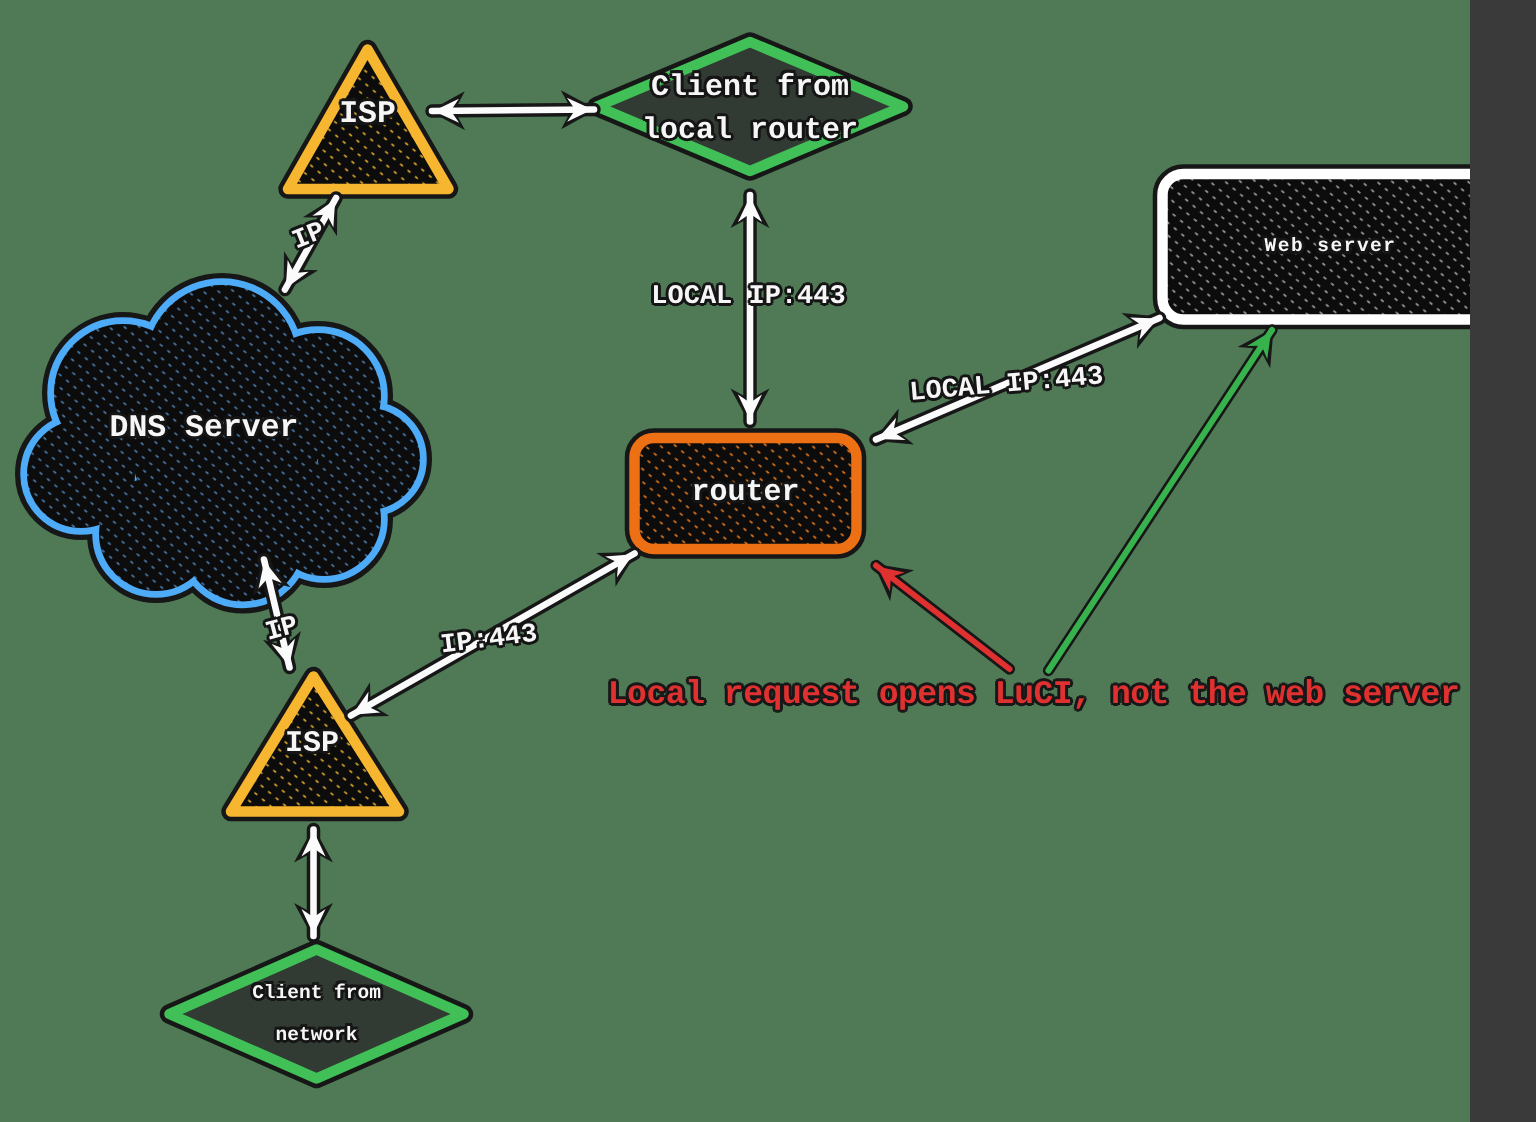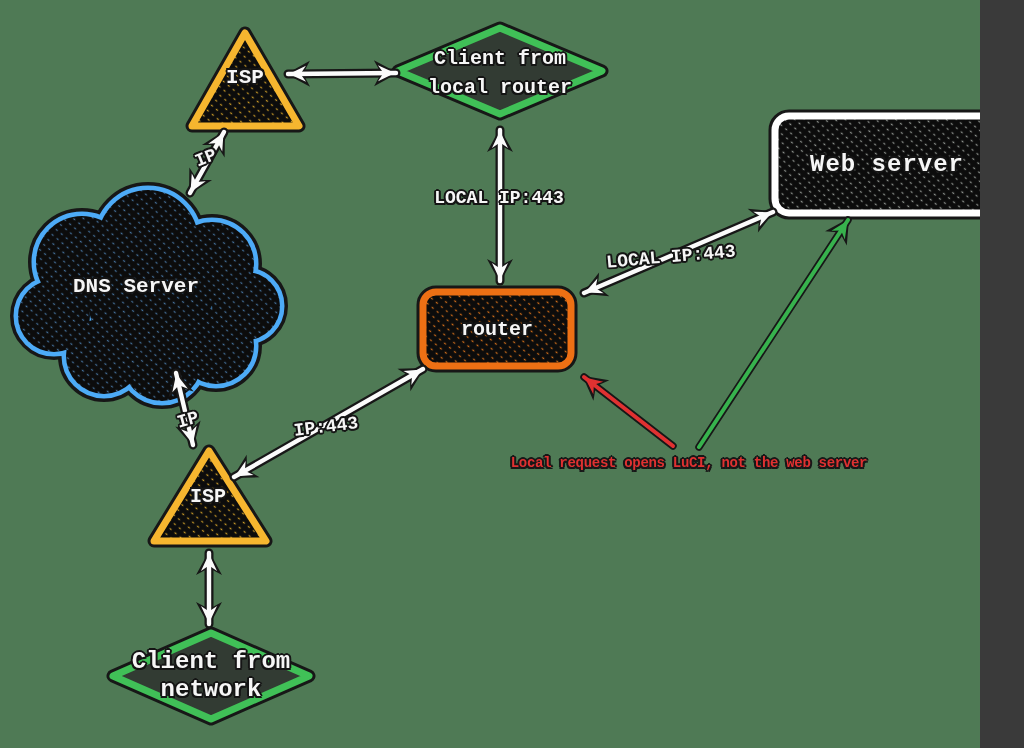--- a/index.html
+++ b/index.html
@@ -9,31 +9,31 @@
     font-family:Liberation Mono, monospace;
   }
   .stage svg{position:absolute;left:0;top:0;}
   
   .lbl{
     position:absolute;color:#f6f6f6;font-weight:700;white-space:nowrap;text-align:center;
     transform:translate(-50%,-50%);
     text-shadow:2px 0 0 #151515,-2px 0 0 #151515,0 2px 0 #151515,0 -2px 0 #151515,
       1.5px 1.5px 0 #151515,-1.5px 1.5px 0 #151515,1.5px -1.5px 0 #151515,-1.5px -1.5px 0 #151515;
   }
-  .fs21{font-size:21px}.fs20{font-size:20px}.fs19{font-size:24px}.fs18{font-size:18px}
+  .fs21{font-size:21px}.fs20{font-size:20px}.fs19{font-size:13px}.fs18{font-size:18px}
   .ls1{letter-spacing:1px}
   .two{line-height:29px}
   .two2{line-height:28px}
   .rot-n22{transform:translate(-50%,-50%) rotate(-22deg)}
   .rot-n15{transform:translate(-50%,-50%) rotate(-15deg)}
   .rot-n7{transform:translate(-50%,-50%) rotate(-7deg)}
   .rot-n5{transform:translate(-50%,-50%) rotate(-5deg)}
   .annot{
     position:absolute;transform:translate(-50%,-50%);white-space:nowrap;
-    font-size:14px;font-weight:700;letter-spacing:-0.3px;color:#e03131;
+    font-size:22px;font-weight:700;letter-spacing:-0.3px;color:#e03131;
     text-shadow:2px 0 0 #181818,-2px 0 0 #181818,0 2px 0 #181818,0 -2px 0 #181818,
       1.5px 1.5px 0 #181818,-1.5px 1.5px 0 #181818,1.5px -1.5px 0 #181818,-1.5px -1.5px 0 #181818;
   }
   
   .apD{fill:none;stroke:#171717;stroke-width:9;stroke-linecap:round}
   .apW{fill:none;stroke-width:4.4;stroke-linecap:round}
   .apD2{fill:none;stroke:#171717;stroke-width:7.5;stroke-linecap:round}
   .apC{fill:none;stroke-width:4;stroke-linecap:round}
   .shD{fill:none;stroke:#171717;stroke-width:13;stroke-linejoin:round}
   .shC{stroke-width:7;stroke-linejoin:round}

